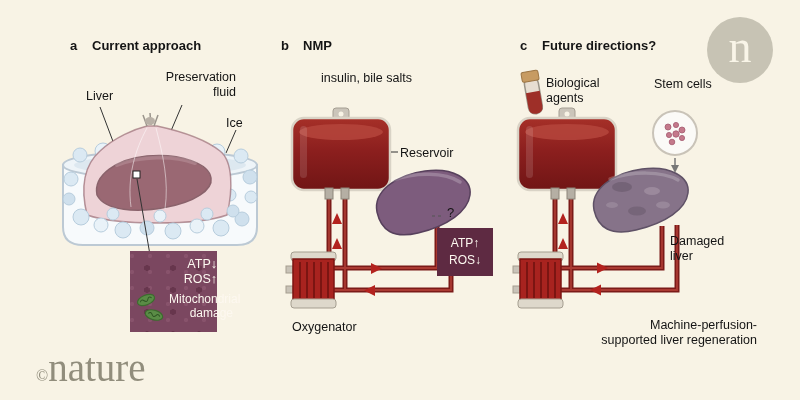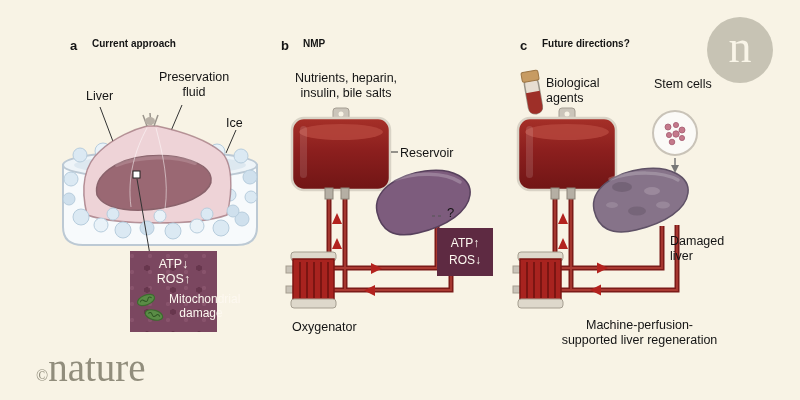--- a/index.html
+++ b/index.html
@@ -1,22 +1,22 @@
 <!DOCTYPE html>
 <html><head>
 <meta charset="utf-8">
 <style>
   html,body{margin:0;padding:0;}
   #stage{position:relative;width:800px;height:400px;background:#f8f3e5;overflow:hidden;
          font-family:"Liberation Sans","DejaVu Sans",sans-serif;color:#141414;font-size:12.5px;line-height:1.22;}
   .abs{position:absolute;}
   .panel-tag{font-weight:bold;font-size:13px;}
-  .panel-title{font-weight:bold;font-size:10px;}
+  .panel-title{font-weight:bold;font-size:13px;}
   .lbl{font-size:12.5px;}
-  .center{text-align:center;}
+  .center{text-align:right;}
   .line{display:block;}
   svg{position:absolute;overflow:visible;}
   .inset{background-color:#7b4760;
          background-image:radial-gradient(rgba(88,40,62,.55) 3px,transparent 3.5px),
                           radial-gradient(rgba(160,105,130,.35) 2px,transparent 2.5px);
          background-size:26px 22px,18px 16px;background-position:4px 6px,11px 13px;
          color:#fdf8f0;box-sizing:border-box;padding-top:6px;}
   .inset .tiny{font-size:12px;line-height:1.12;}
   .atpbox{background:#5e2a42;color:#fdf8f0;box-sizing:border-box;text-align:center;
           padding-top:7px;font-size:12px;line-height:1.4;}
@@ -117,21 +117,20 @@
         </g>
       </svg>
       <div class="tiny" style="width:64px;">Mitochondrial damage</div>
     </div>
   </div>
 
   <div class="abs panel-tag" style="left:281px;top:38px;">b</div>
   <div class="abs panel-title" style="left:303px;top:38px;">NMP</div>
 
   <div class="abs lbl center" style="left:280px;top:71px;width:132px;">
-    <span class="line">Nutrients, heparin,</span>
     <span class="line">insulin, bile salts</span>
   </div>
 
   <svg style="left:285px;top:100px;" width="215" height="220" viewBox="0 0 215 220">
     <defs>
       <linearGradient id="bagGrad" x1="0" y1="0" x2="0" y2="1">
         <stop offset="0" stop-color="#a63028"></stop>
           <stop offset="0.45" stop-color="#8c1f1e"></stop>
           <stop offset="1" stop-color="#701515"></stop>
       </linearGradient>

